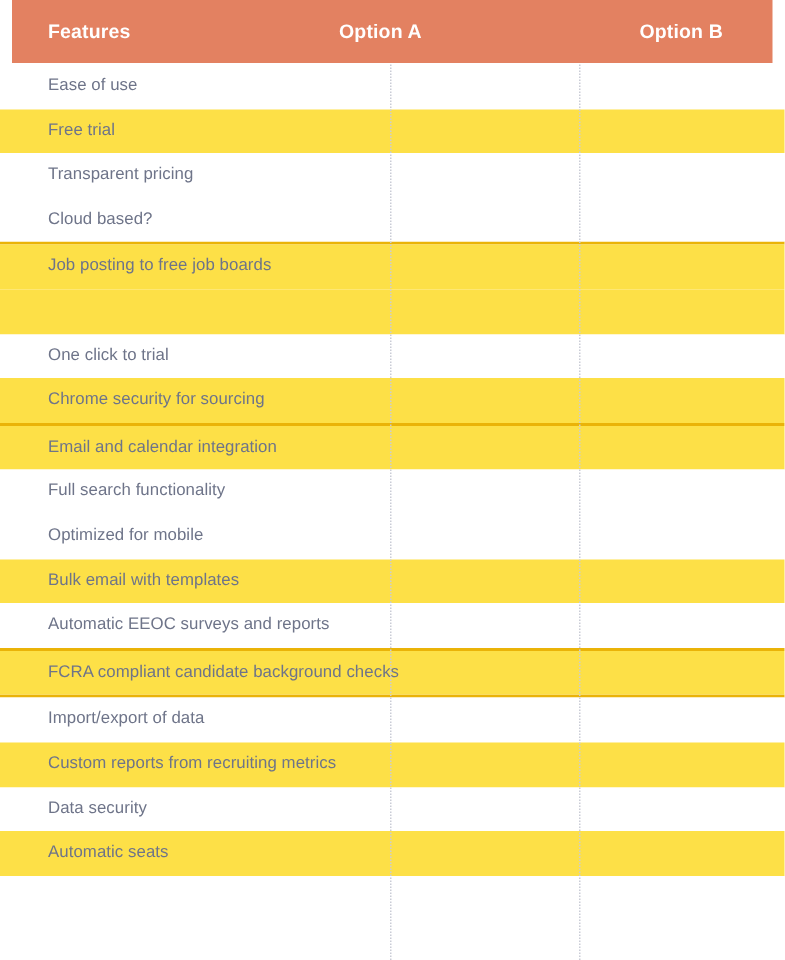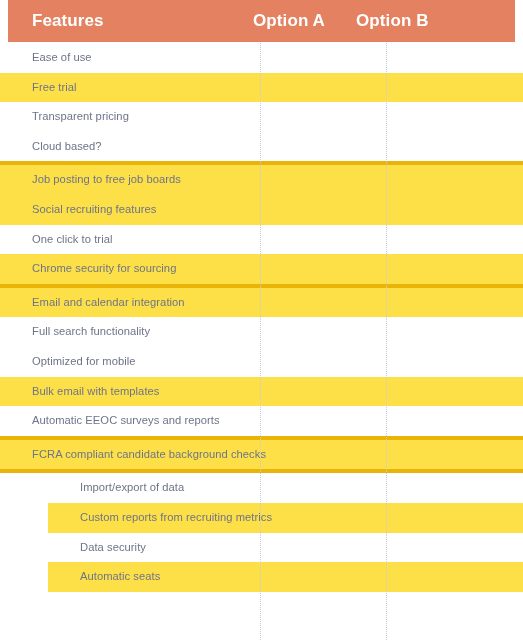--- a/index.html
+++ b/index.html
@@ -32,58 +32,57 @@
     height: 42px;
     background: #e38161;
     box-sizing: border-box;
   }
   .th {
     position: absolute;
     top: 0;
     height: 42px;
     line-height: 42px;
     color: #ffffff;
-    font-size: 17px;
+    font-size: 13px;
     font-weight: bold;
     letter-spacing: 0.1px;
     white-space: nowrap;
   }
   .th-features {
     left: 24px;
     text-align: left;
   }
   .th-option-a {
     left: 218px;
     width: 126px;
-    text-align: center;
+    text-align: left;
   }
   .th-option-b {
     left: 348px;
     width: 126px;
-    text-align: left;
+    text-align: right;
   }
 
   
   .table-body {
     position: absolute;
     left: 0;
     top: 43px;
     width: 523px;
     height: 597px;
   }
 
   .row-group {
     position: relative;
     width: 523px;
-    border-bottom: 4px solid #eab308;
+    border-bottom: 2px solid #eab308;
     box-sizing: border-box;
   }
   .row-group:last-child {
     border-bottom: none;
-    padding-left: 48px;
   }
 
   .table-row {
     position: relative;
     width: 523px;
     height: 29.6px;
     box-sizing: border-box;
     background: #ffffff;
   }
   .table-row.striped {
@@ -167,21 +166,20 @@
           <div class="cell-option cell-option-b"></div>
         </div>
       </div>
       <div class="row-group">
         <div class="table-row striped">
           <div class="cell-feature">Job posting to free job boards</div>
           <div class="cell-option cell-option-a"></div>
           <div class="cell-option cell-option-b"></div>
         </div>
         <div class="table-row striped">
-          <div class="cell-feature">Social recruiting features</div>
           <div class="cell-option cell-option-a"></div>
           <div class="cell-option cell-option-b"></div>
         </div>
         <div class="table-row">
           <div class="cell-feature">One click to trial</div>
           <div class="cell-option cell-option-a"></div>
           <div class="cell-option cell-option-b"></div>
         </div>
         <div class="table-row striped">
           <div class="cell-feature">Chrome security for sourcing</div>

